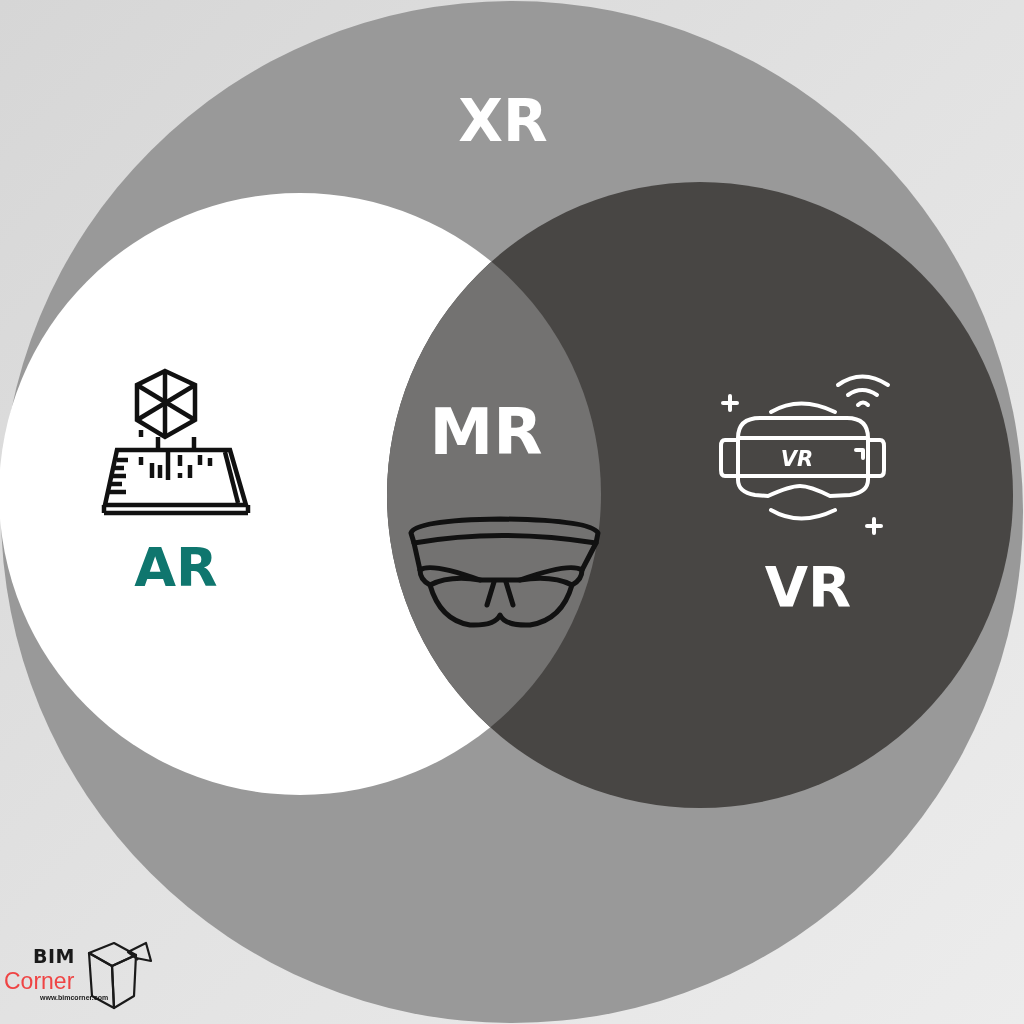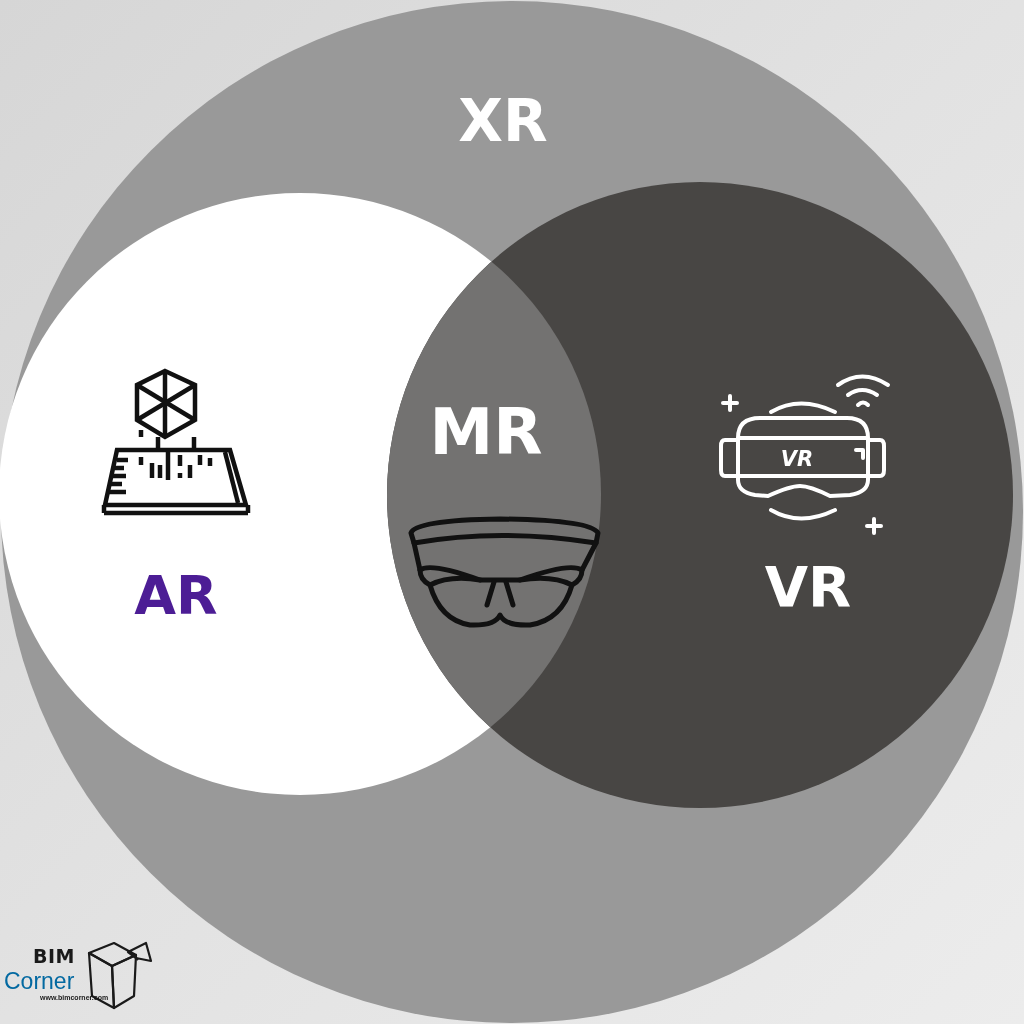--- a/index.html
+++ b/index.html
@@ -10,21 +10,21 @@
       font-family: "Liberation Sans", "DejaVu Sans", sans-serif;
     }
     #diagram { position: absolute; left: 0; top: 0; width: 1024px; height: 1024px; }
     .label {
       position: absolute; font-weight: 700; font-family: "DejaVu Sans", "Liberation Sans", sans-serif;
       line-height: 1; letter-spacing: 0px; white-space: nowrap;
       transform: translate(-50%, -50%);
     }
     .logo { position: absolute; left: 0; top: 930px; width: 170px; height: 90px; }
     .logo-bim { position: absolute; left: 33px; top: 15px; font-family: "DejaVu Sans", sans-serif; font-weight: 700; font-size: 19px; color: #1a1a1a; letter-spacing: 0.5px; }
-    .logo-corner { position: absolute; left: 4px; top: 38px; font-family: "Liberation Sans", sans-serif; font-size: 23px; color: #0369a1; }
+    .logo-corner { position: absolute; left: 4px; top: 38px; font-family: "Liberation Sans", sans-serif; font-size: 23px; color: #ef4444; }
     .logo-url { position: absolute; left: 40px; top: 64px; font-family: "Liberation Sans", sans-serif; font-size: 7px; color: #1a1a1a; font-weight: 700; }
     .logo-box { position: absolute; left: 86px; top: 8px; width: 68px; height: 75px; }
   </style>
 </head>
 <body>
 
 <svg id="diagram" viewBox="0 0 1024 1024" xmlns="http://www.w3.org/2000/svg">
   <defs>
     <clipPath id="arClip">
         <circle cx="300" cy="494" r="301"></circle>
@@ -105,21 +105,21 @@
 
     <path d="M771,510 Q800,527 835,510"></path>
 
     <polyline points="856,450 863,450 863,458"></polyline>
   </g>
   <text x="797" y="466" fill="#ffffff" font-family="DejaVu Sans, sans-serif" font-weight="700" font-size="21" text-anchor="middle" font-style="italic">VR</text>
 
 </svg>
 
 <div class="label" style="left:503px; top:121px; font-size:58px; color:#ffffff;text-align:center;">XR</div>
-<div class="label" style="left:176px; top:596px; font-size:54px; color:#4c1d95;">AR</div>
+<div class="label" style="left:176px; top:568px; font-size:54px; color:#0f766e;">AR</div>
 <div class="label" style="left:486px; top:432px; font-size:64px; color:#ffffff;">MR</div>
 <div class="label" style="left:808px; top:587px; font-size:56px; color:#ffffff;">VR</div>
 
 <div class="logo">
   <span class="logo-bim">BIM</span>
   <span class="logo-corner">Corner</span>
   <span class="logo-url">www.bimcorner.com</span>
   <svg class="logo-box" viewBox="0 0 68 75" fill="none" stroke="#1a1a1a" stroke-width="2.2" stroke-linejoin="round">
     <polygon points="3,15 28,5 50,17 26,28"></polygon>
     <polygon points="3,15 26,28 28,70 6,58"></polygon>

